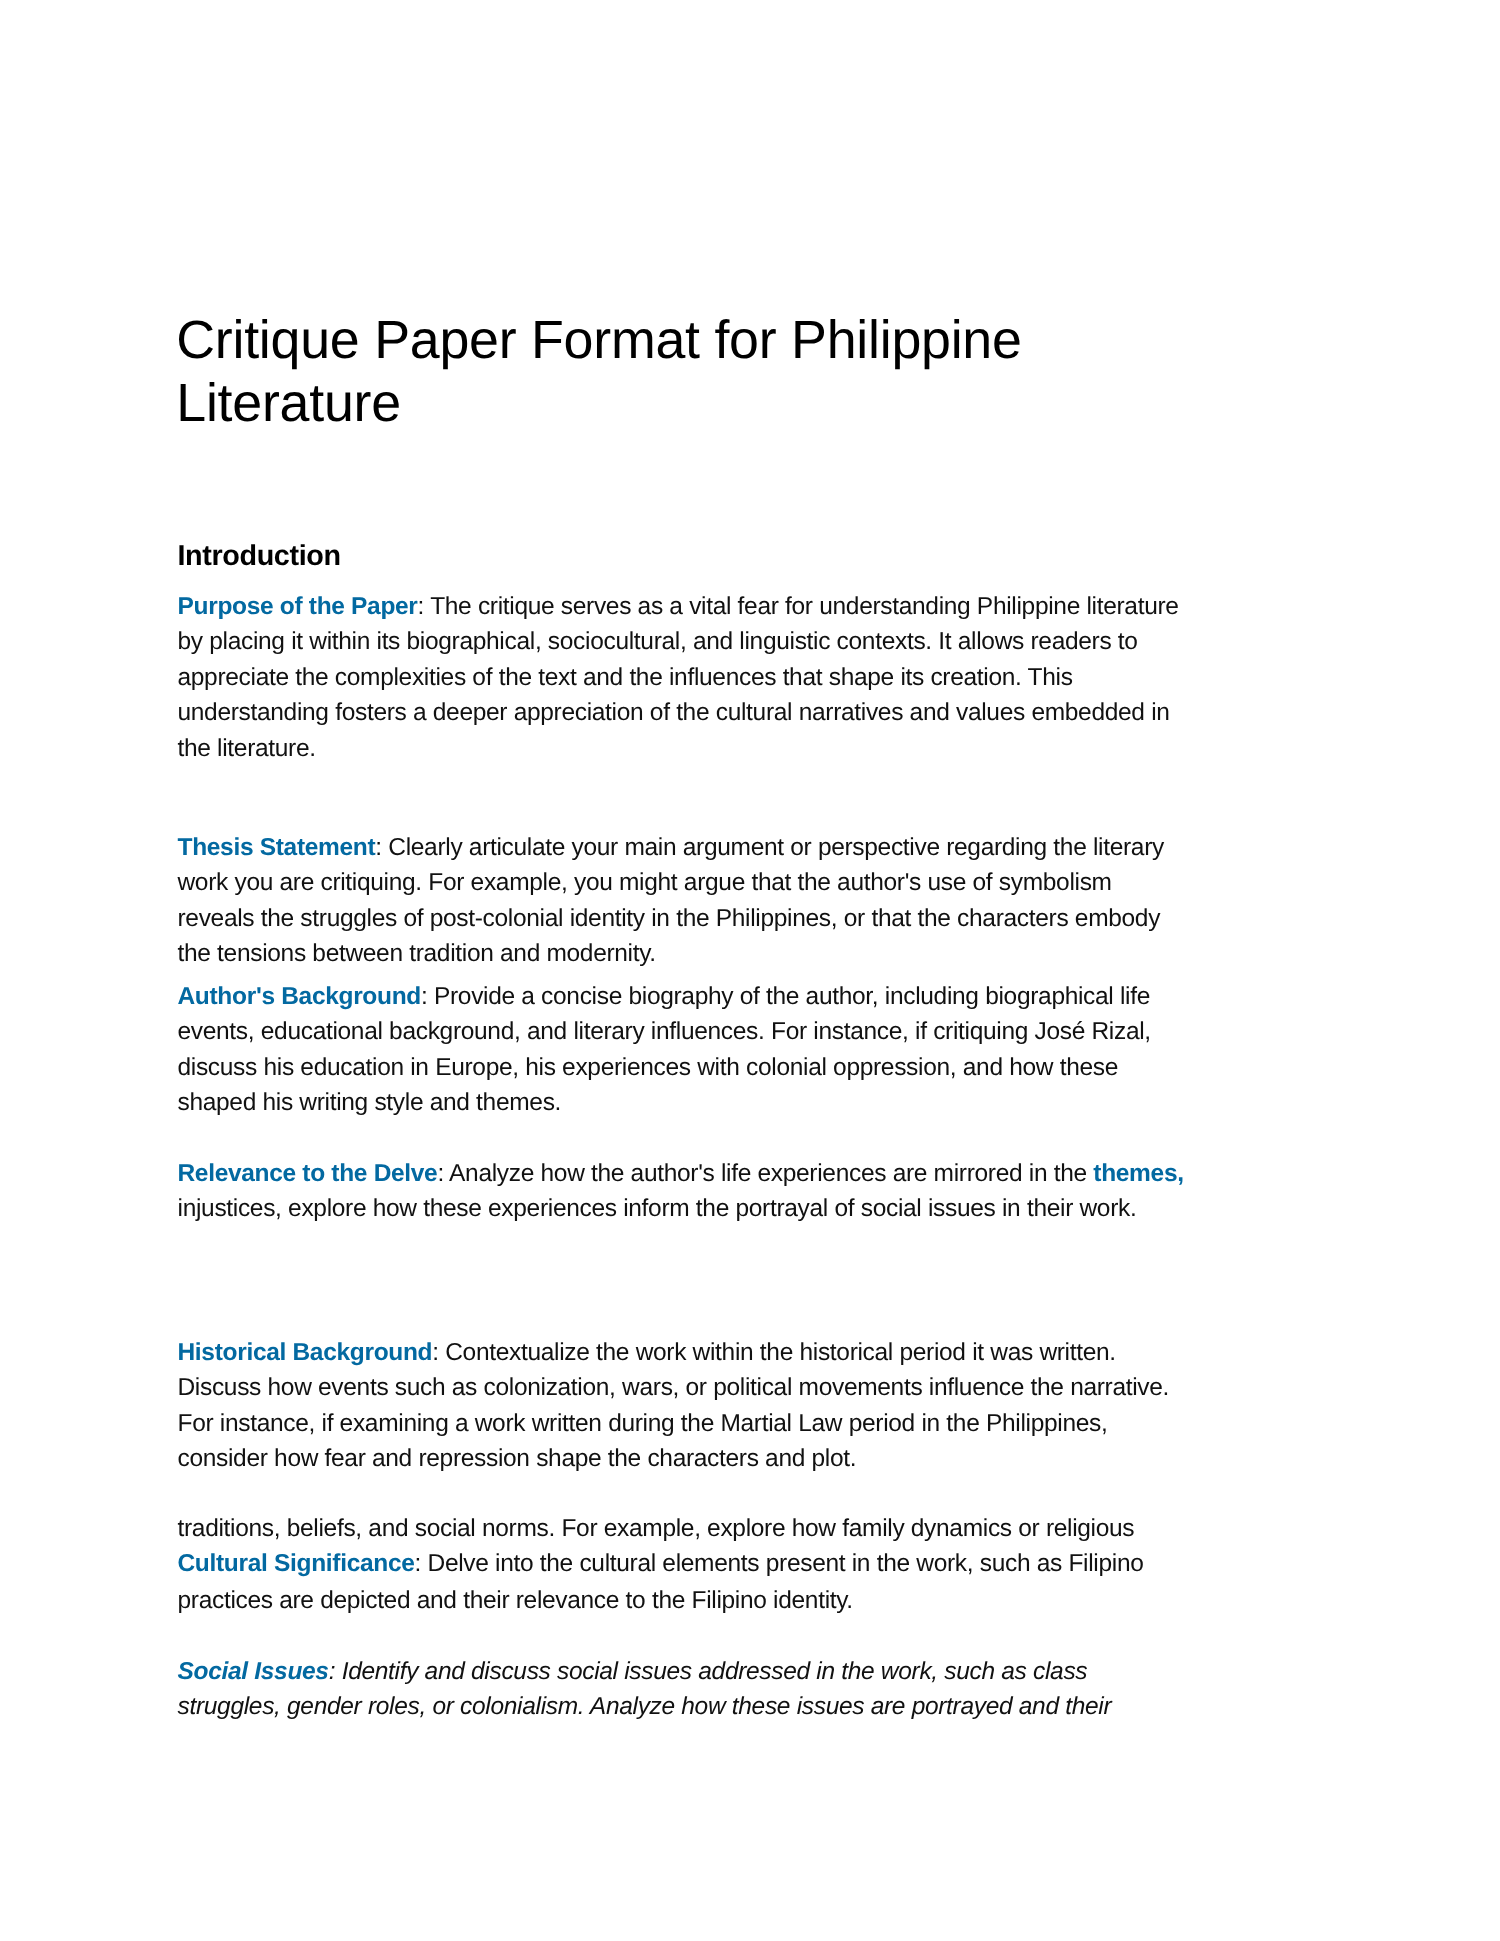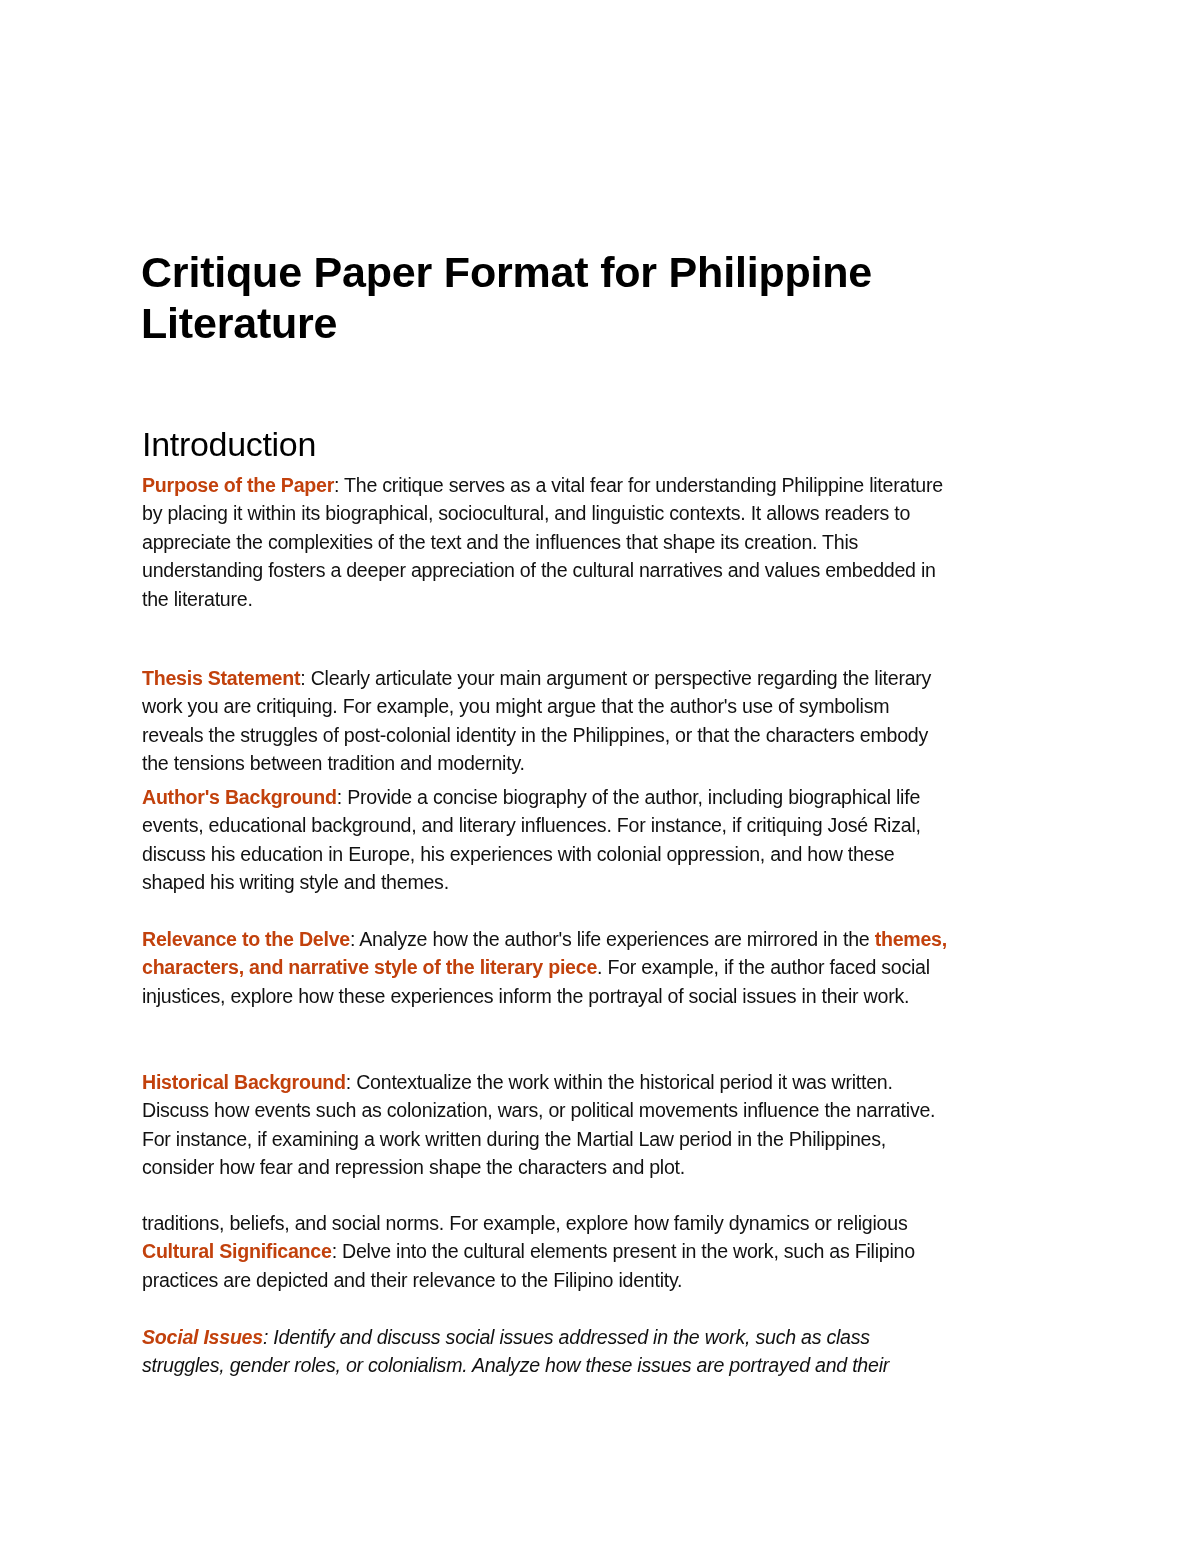--- a/index.html
+++ b/index.html
@@ -21,47 +21,47 @@
       top: 0;
       width: 1200px;
       height: 1553px;
       background: #ffffff;
     }
     .title {
       position: absolute;
       left: 141px;
       top: 247px;
       font-size: 43px;
-      font-weight: bold;
+      font-weight: normal;
       line-height: 51px;
       letter-spacing: -0.2px;
       margin: 0;
     }
     .title .line { display: block; white-space: nowrap; }
     .heading {
       position: absolute;
       left: 142px;
       top: 424px;
-      font-size: 34px;
-      font-weight: normal;
+      font-size: 23px;
+      font-weight: bold;
       line-height: 40px;
       margin: 0;
       letter-spacing: -0.3px;
     }
     .para {
       position: absolute;
       left: 142px;
       font-size: 19.6px;
       line-height: 28.4px;
       margin: 0;
       color: #111111;
       letter-spacing: -0.25px;
     }
     .para .line { display: block; white-space: nowrap; }
-    .para b { font-weight: bold; color: #c2410c; }
+    .para b { font-weight: bold; color: #0369a1; }
     .p1 { top: 471px; }
     .p2 { top: 664px; }
     .p3 { top: 783px; }
     .p4 { top: 925px; }
     .p5 { top: 1068px; }
     .p6 { top: 1209px; }
     .p7 { top: 1323px; font-style: italic; }
   </style>
 </head>
 <body>
@@ -92,21 +92,20 @@
 
   <div class="para p3">
     <span class="line"><b>Author's Background</b><span>: Provide a concise biography of the author, including biographical life</span></span>
     <span class="line">events, educational background, and literary influences. For instance, if critiquing José Rizal,</span>
     <span class="line">discuss his education in Europe, his experiences with colonial oppression, and how these</span>
     <span class="line">shaped his writing style and themes.</span>
   </div>
 
   <div class="para p4">
     <span class="line"><b>Relevance to the Delve</b><span>: Analyze how the author's life experiences are mirrored in the </span><b>themes,</b></span>
-    <span class="line"><b>characters, and narrative style of the literary piece</b><span>. For example, if the author faced social</span></span>
     <span class="line">injustices, explore how these experiences inform the portrayal of social issues in their work.</span>
   </div>
 
   <div class="para p5">
     <span class="line"><b>Historical Background</b><span>: Contextualize the work within the historical period it was written.</span></span>
     <span class="line">Discuss how events such as colonization, wars, or political movements influence the narrative.</span>
     <span class="line">For instance, if examining a work written during the Martial Law period in the Philippines,</span>
     <span class="line">consider how fear and repression shape the characters and plot.</span>
   </div>
 

